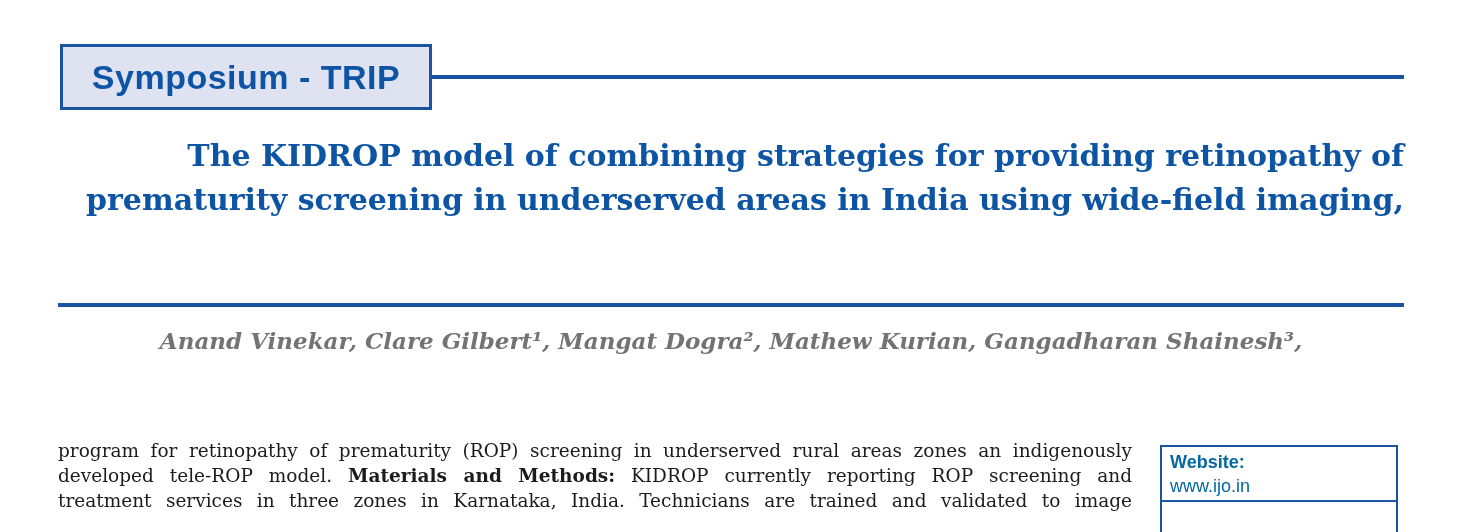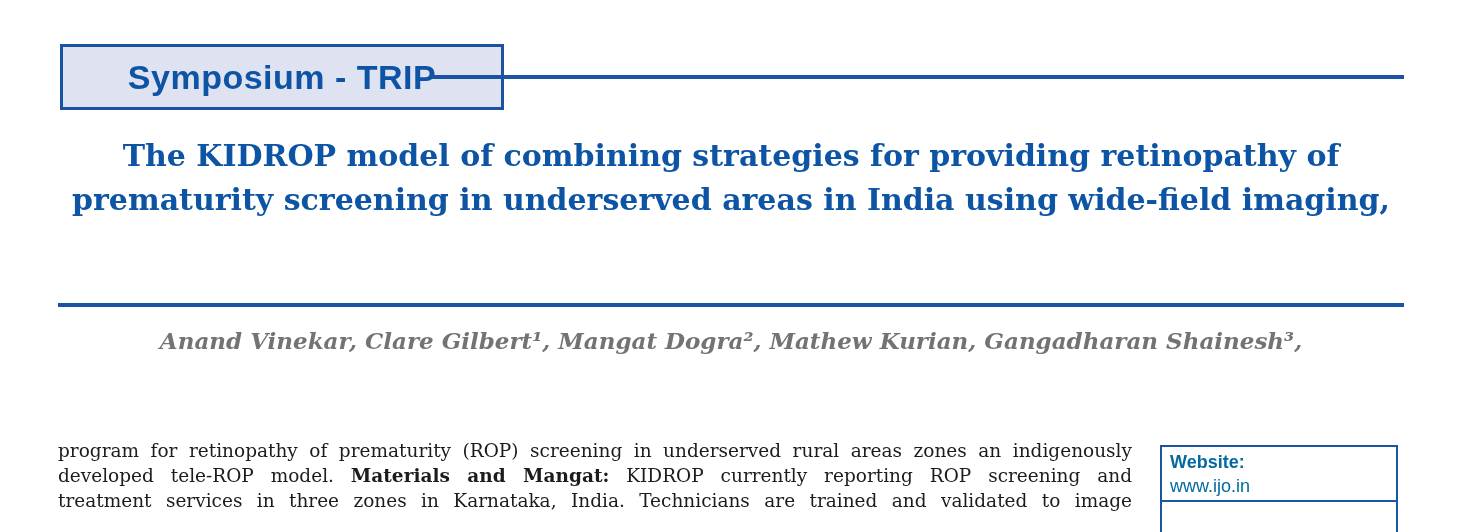--- a/index.html
+++ b/index.html
@@ -7,38 +7,38 @@
   body {
     position:relative;
     width:1470px; height:532px;
     background:#ffffff;
     overflow:hidden;
     font-family:"Liberation Sans", sans-serif;
   }
 
   
   .banner-box {
-    position:absolute; left:60px; top:44px; width:444px; height:66px;
+    position:absolute; left:60px; top:44px; width:372px; height:66px;
     background:#dfe2f1;
     border:3px solid #1a53a2;
     display:flex; align-items:center; justify-content:center;
   }
   .banner-label {
     font-family:"Liberation Sans", sans-serif;
     font-weight:bold; font-size:34px; color:#0d55a4; letter-spacing:.5px;
   }
   .banner-line {
     position:absolute; left:432px; top:75px; width:972px; height:4px;
     background:#1a53a2;
   }
 
   
   .title-block {
     position:absolute; left:58px; top:134px; width:1346px;
-    text-align:center;
+    text-align:right;
     font-family:"DejaVu Serif", serif;
     font-weight:bold; font-size:30px; line-height:44px;
     color:#0d55a4;
   }
   .title-rule {
     position:absolute; left:58px; top:303px; width:1346px; height:4px;
     background:#1a53a2;
   }
 
   
@@ -107,21 +107,21 @@
 
 <div class="authors-block">
   <div>Anand Vinekar, Clare Gilbert¹, Mangat Dogra², Mathew Kurian, Gangadharan Shainesh³,</div>
 </div>
 
 <div class="abstract-block">
   <div class="abstract-line">
     <span>program for retinopathy of prematurity (ROP) screening in underserved rural areas zones an indigenously</span>
   </div>
   <div class="abstract-line">
-    <span>developed tele-ROP model. </span><span class="seg-bold">Materials and Mangat:</span><span> KIDROP currently reporting ROP screening and</span>
+    <span>developed tele-ROP model. </span><span class="seg-bold">Materials and Methods:</span><span> KIDROP currently reporting ROP screening and</span>
   </div>
   <div class="abstract-line">
     <span>treatment services in three zones in Karnataka, India. Technicians are trained and validated to image</span>
   </div>
 </div>
 
 <div class="access-box">
   <div class="access-row">
     <span class="row-label">Website:</span>
     <span class="row-value">www.ijo.in</span>

